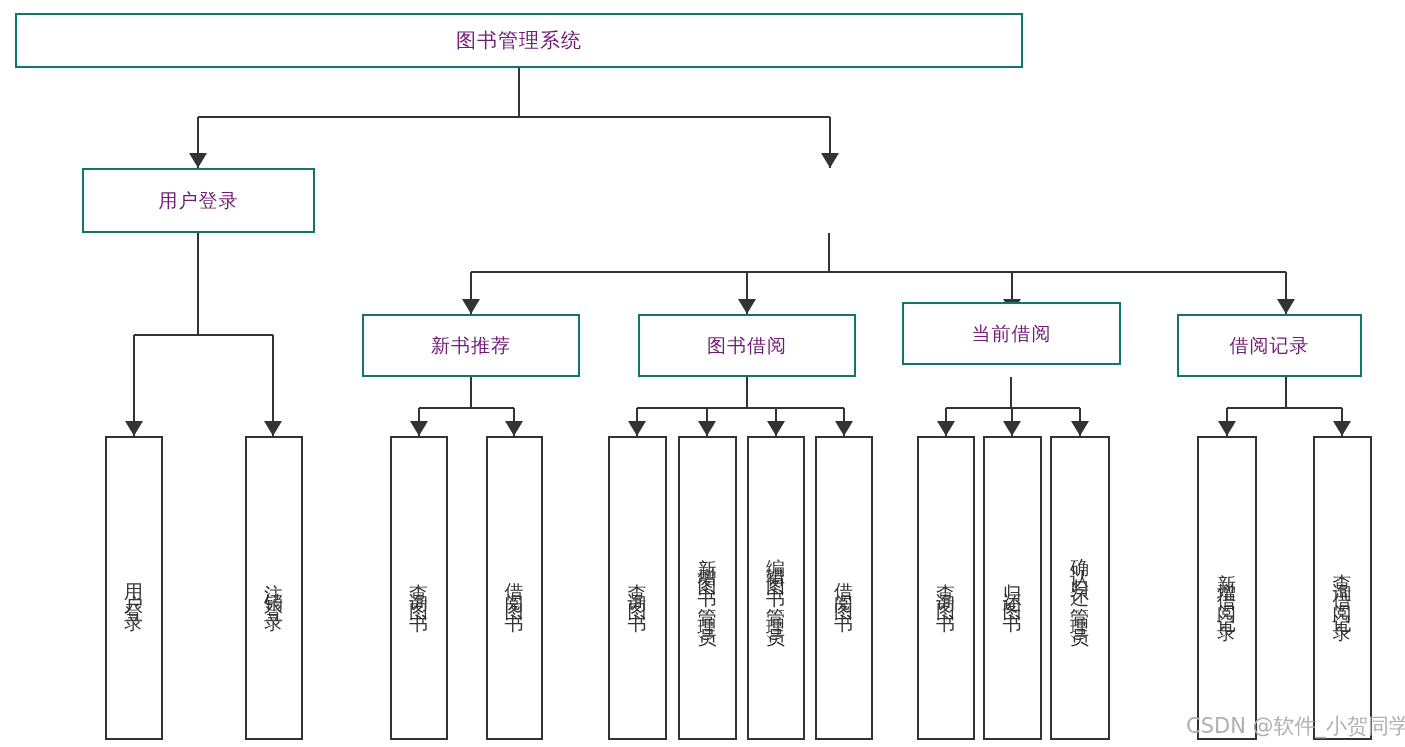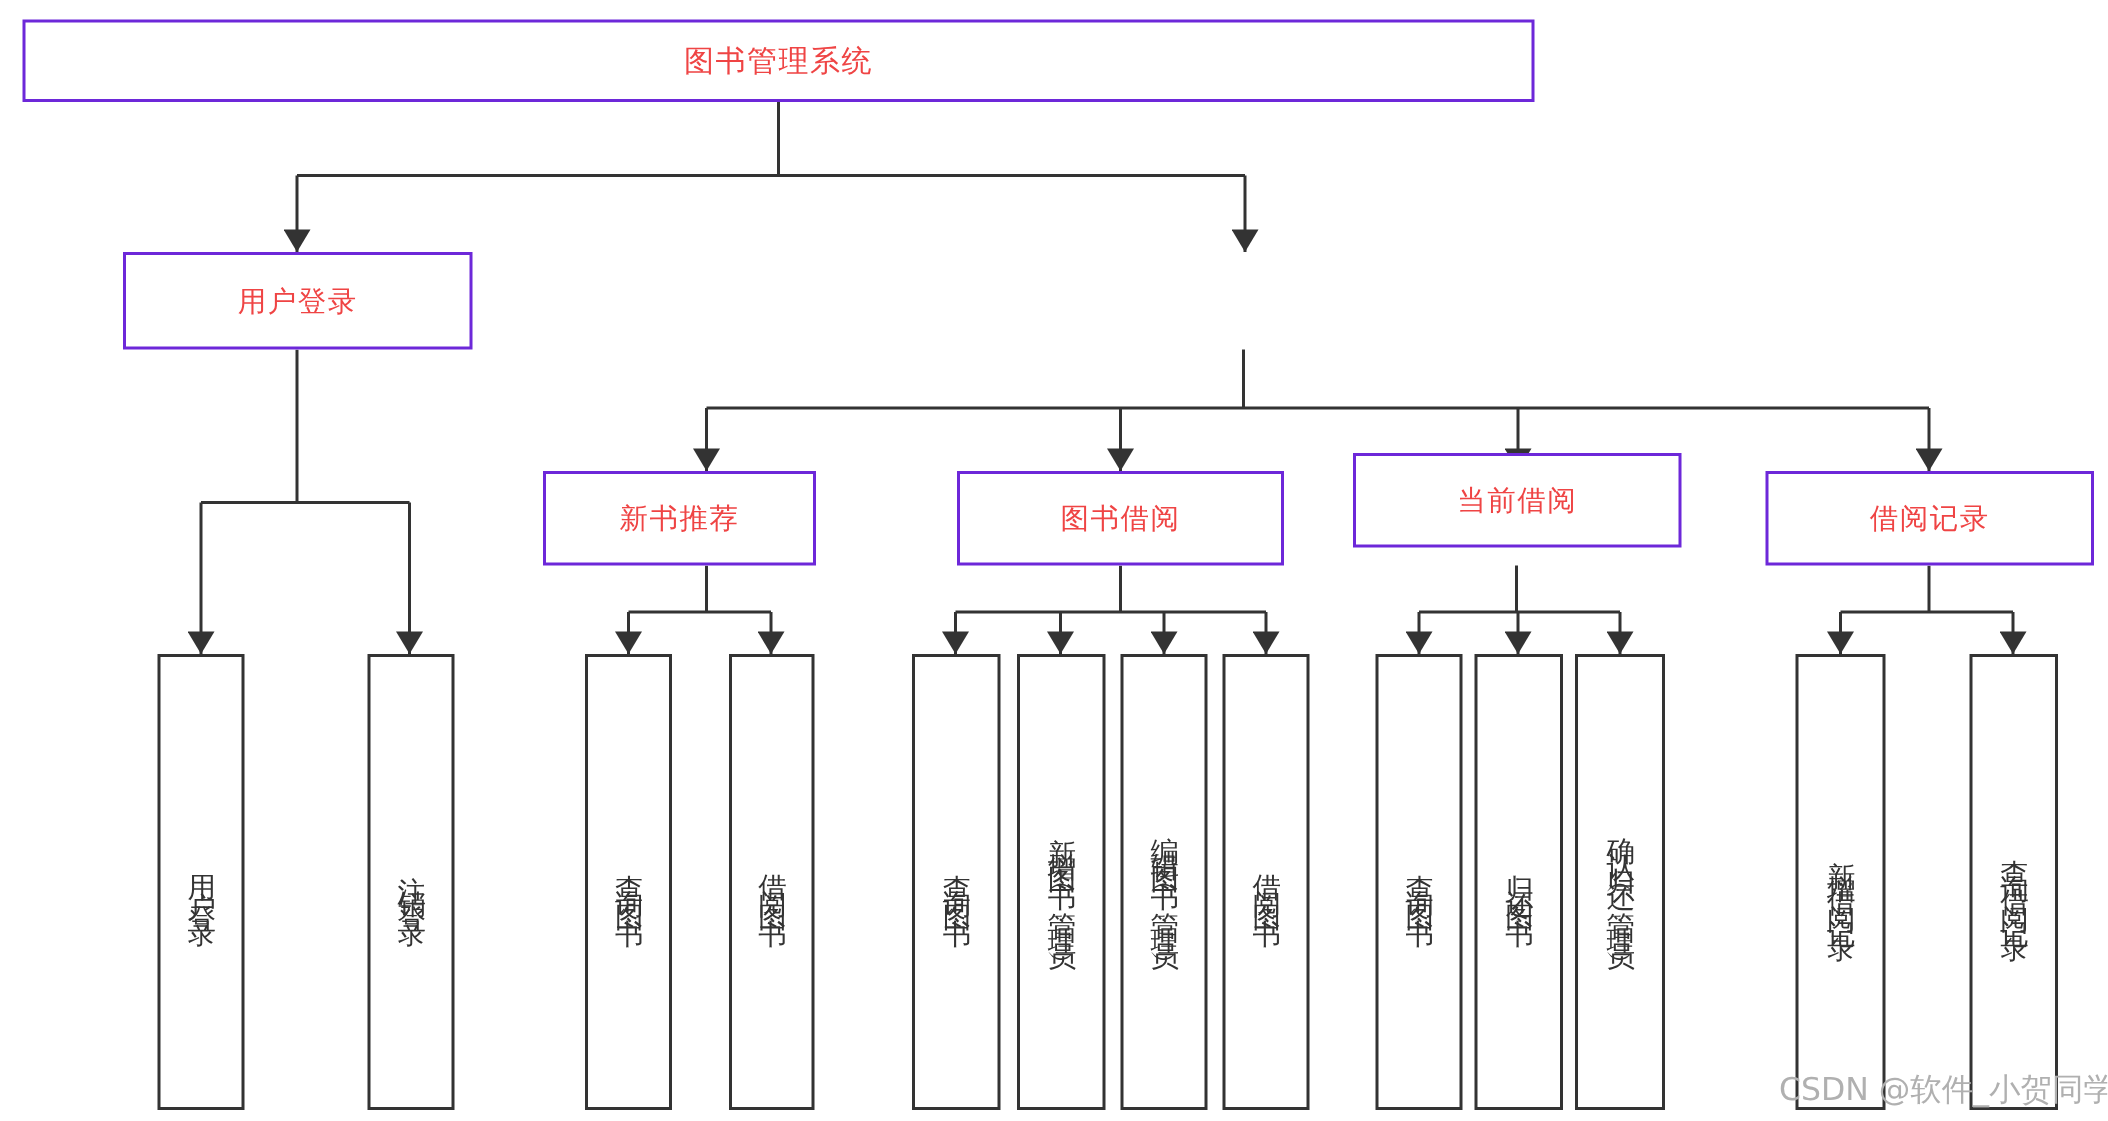--- a/index.html
+++ b/index.html
@@ -18,27 +18,27 @@
   }
   #connectors {
     position: absolute;
     left: 0;
     top: 0;
     z-index: 1;
   }
   .box {
     position: absolute;
     box-sizing: border-box;
-    border: 2px solid #6d28d9;
+    border: 2px solid #0f766e;
     background: #ffffff;
     display: flex;
     align-items: center;
     justify-content: center;
     font-size: 19px;
-    color: #ef4444;
+    color: #701a75;
     letter-spacing: 1px;
     z-index: 2;
   }
   .box.title {
     font-size: 20px;
   }
   .vbox {
     position: absolute;
     box-sizing: border-box;
     border: 2px solid #333333;
@@ -119,24 +119,24 @@
       <path d="M1227,408 H1342"></path>
       <line x1="1227" y1="408" x2="1227" y2="436" marker-end="url(#arrow)"></line>
       <line x1="1342" y1="408" x2="1342" y2="436" marker-end="url(#arrow)"></line>
     </g>
   </svg>
 
   <div class="box title" style="left:15px; top:13px; width:1008px; height:55px;">图书管理系统</div>
 
   <div class="box" style="left:82px; top:168px; width:233px; height:65px;">用户登录</div>
 
-  <div class="box" style="left:362px; top:314px; width:182px; height:63px;">新书推荐</div>
+  <div class="box" style="left:362px; top:314px; width:218px; height:63px;">新书推荐</div>
   <div class="box" style="left:638px; top:314px; width:218px; height:63px;">图书借阅</div>
   <div class="box" style="left:902px; top:302px; width:219px; height:63px;">当前借阅</div>
-  <div class="box" style="left:1177px; top:314px; width:219px; height:63px;">借阅记录</div>
+  <div class="box" style="left:1177px; top:314px; width:185px; height:63px;">借阅记录</div>
 
   <div class="vbox" style="left:105px; top:436px; width:58px; height:304px;">
     <span>用户登录</span>
   </div>
   <div class="vbox" style="left:245px; top:436px; width:58px; height:304px;">
     <span>注销登录</span>
   </div>
 
   <div class="vbox" style="left:390px; top:436px; width:58px; height:304px;">
     <span>查询图书</span>

